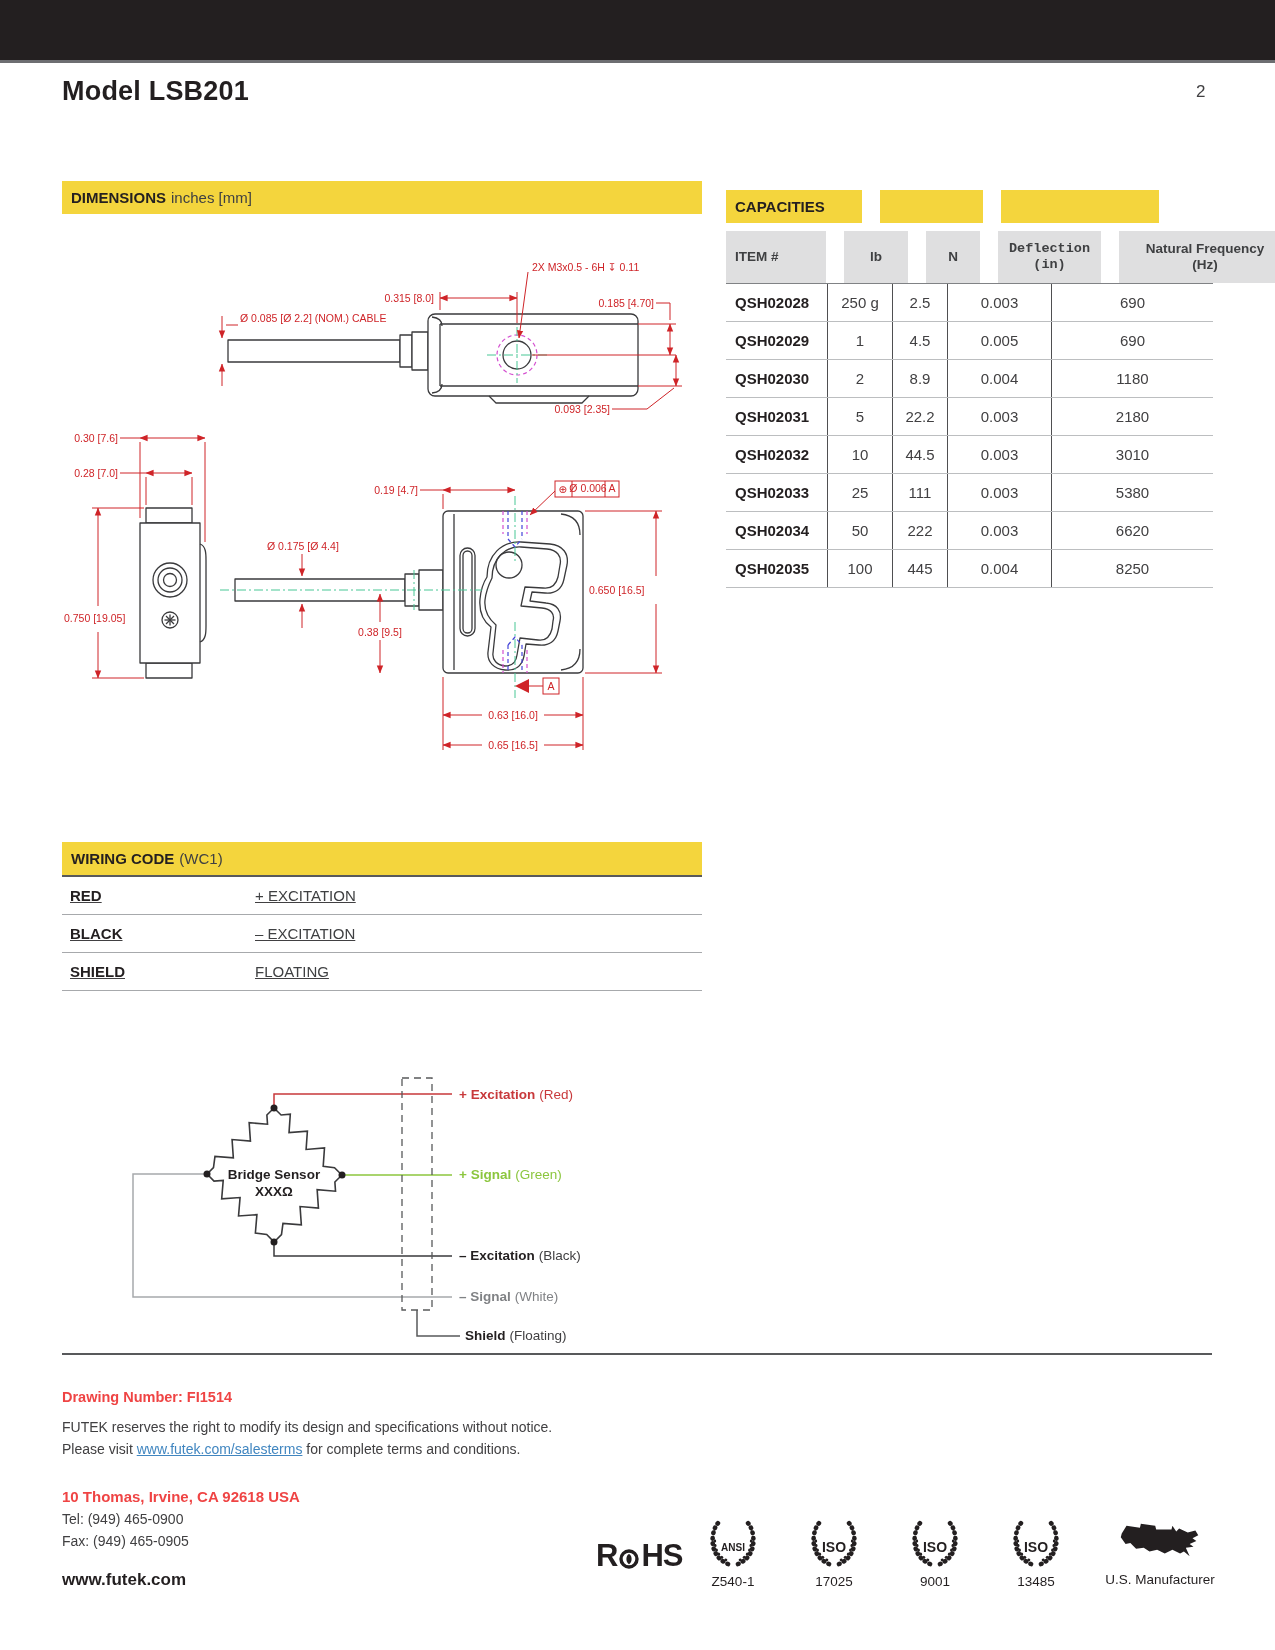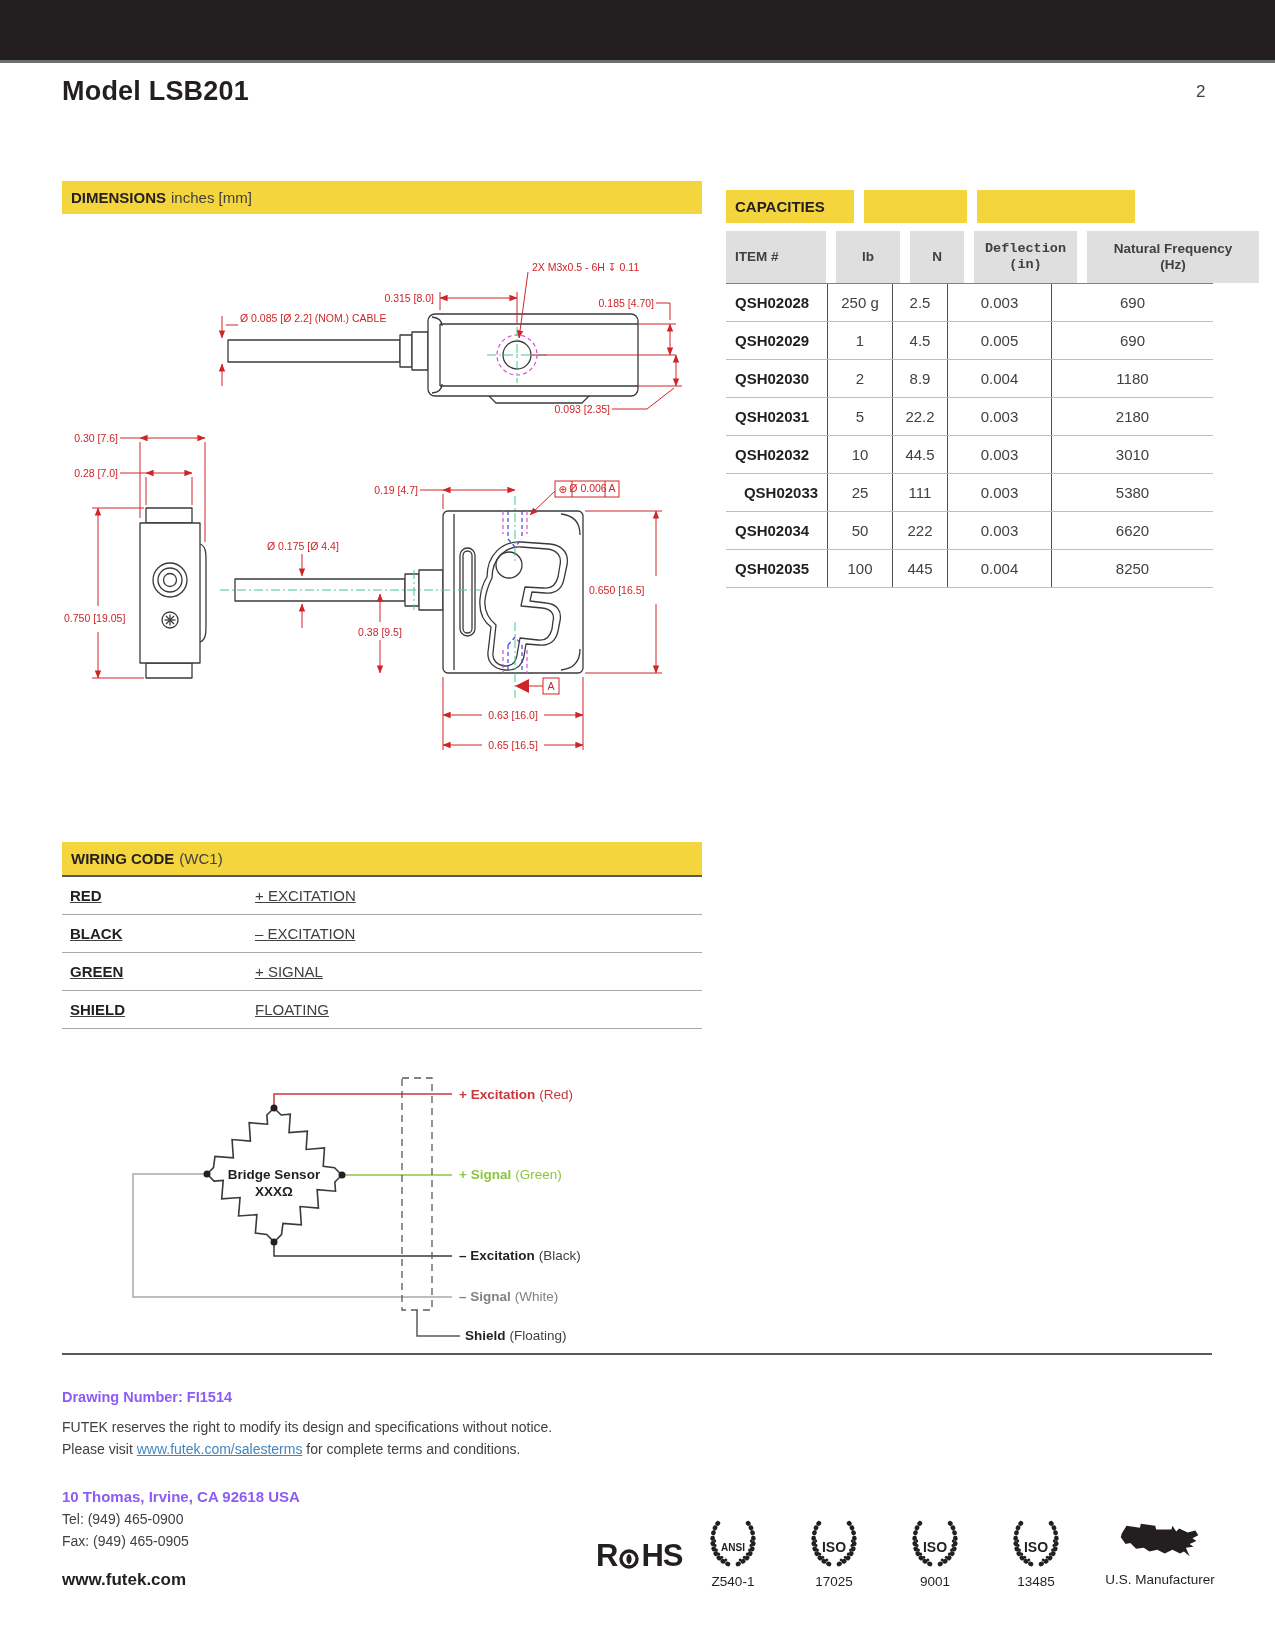--- a/index.html
+++ b/index.html
@@ -8,21 +8,21 @@
 
   .topbar{position:absolute;left:0;top:0;width:1275px;height:60px;background:#231f20;border-bottom:3px solid #6d6e71;}
   .pgtitle{position:absolute;left:62px;top:76px;font-size:27px;font-weight:bold;color:#231f20;letter-spacing:.2px;}
   .pgnum{position:absolute;left:1196px;top:82px;font-size:17px;color:#414042;}
 
   .secbar{position:absolute;height:33px;background:#f4d53d;color:#231f20;font-size:15px;line-height:33px;}
   .secbar .b{font-weight:bold;padding-left:9px;}
   .secbar .n{font-weight:normal;color:#3f4042;padding-left:5px;}
 
   
-  .caphead,.capgray{position:absolute;display:flex;gap:10px;}
+  .caphead,.capgray{position:absolute;display:flex;gap:18px;}
   .caphead > div{background:#f4d53d;height:33px;}
   .capgray > div{background:#dfdfe0;height:52px;display:flex;flex-direction:column;justify-content:center;text-align:center;font-size:13.5px;font-weight:bold;color:#3f4042;line-height:1.2;}
   .capgray > div.first{text-align:left;padding-left:9px;box-sizing:border-box;}
   .caprows{position:absolute;border-top:1px solid #808285;}
   .caprow{display:flex;height:37px;line-height:37px;border-bottom:1px solid #bcbec0;font-size:15px;}
   .caprow > div{text-align:center;box-sizing:border-box;}
   .caprow > div + div{border-left:1px solid #4f4f51;}
   .caprow .item{text-align:left;padding-left:9px;font-weight:bold;color:#231f20;}
 
   
@@ -47,21 +47,21 @@
   .wk{stroke:#3a3a3c;stroke-width:1.5;fill:none;}
   .ww{stroke:#a7a9ac;stroke-width:1.5;fill:none;}
   .ws{stroke:#58595b;stroke-width:1.5;fill:none;}
   .dash{stroke:#58595b;stroke-width:1.3;fill:none;stroke-dasharray:7 5;}
   .wt1{font-size:13.5px;font-weight:bold;}
   .wt2{font-size:13.5px;}
   .c-red{fill:#c8393b;} .c-grn{fill:#8cc63e;} .c-ink{fill:#231f20;} .c-gry{fill:#808285;} .c-dk{fill:#414042;}
 
   .sep{position:absolute;left:62px;top:1353px;width:1150px;height:2px;background:#58595b;}
   .ft{position:absolute;left:62px;font-size:14px;color:#414042;}
-  .ft.bold{font-weight:bold;color:#8b5cf6;}
+  .ft.bold{font-weight:bold;color:#ef4444;}
   .ft a{color:#4186c0;text-decoration:underline;cursor:pointer;}
   .website{position:absolute;left:62px;top:1570px;font-size:17px;font-weight:bold;color:#231f20;}
 
   .rohs{position:absolute;left:596px;top:1538px;display:flex;align-items:center;font-size:31px;font-weight:bold;color:#231f20;letter-spacing:-1px;}
   .badge{position:absolute;width:64px;text-align:center;top:1518px;}
   .badge .lbl{font-size:13.5px;color:#231f20;margin-top:2px;}
   .usmfr{position:absolute;left:1104px;width:112px;top:1520px;text-align:center;}
   .usmfr .lbl{font-size:13.5px;color:#231f20;margin-top:4px;}
   .wreathtxt{font-weight:bold;fill:#231f20;}
 </style>
@@ -294,21 +294,21 @@
         <div style="width:162px;">2180</div>
       </div>
     <div class="caprow">
         <div class="item" style="width:101px;">QSH02032</div>
         <div style="width:65px;">10</div>
         <div style="width:55px;">44.5</div>
         <div style="width:104px;">0.003</div>
         <div style="width:162px;">3010</div>
       </div>
     <div class="caprow">
-        <div class="item" style="width:101px;text-align:center;">QSH02033</div>
+        <div class="item" style="width:101px;">QSH02033</div>
         <div style="width:65px;">25</div>
         <div style="width:55px;">111</div>
         <div style="width:104px;">0.003</div>
         <div style="width:162px;">5380</div>
       </div>
     <div class="caprow">
         <div class="item" style="width:101px;">QSH02034</div>
         <div style="width:65px;">50</div>
         <div style="width:55px;">222</div>
         <div style="width:104px;">0.003</div>
@@ -328,24 +328,20 @@
   </div>
   <div class="wiretopline" style="left:62px;top:875px;width:640px;"></div>
   <div class="wirerows" style="left:62px;top:877px;width:640px;">
     <div class="wirerow">
         <div class="wc">RED</div>
         <div class="wf">+ EXCITATION</div>
       </div>
     <div class="wirerow">
         <div class="wc">BLACK</div>
         <div class="wf">– EXCITATION</div>
-      </div>
-    <div class="wirerow">
-        <div class="wc">GREEN</div>
-        <div class="wf">+ SIGNAL</div>
       </div>
     <div class="wirerow">
         <div class="wc">SHIELD</div>
         <div class="wf">FLOATING</div>
       </div>
   </div>
 
   <svg style="position:absolute;left:62px;top:1060px;" width="600" height="290" viewBox="0 0 600 290">
     <use href="#zz" class="bz" transform="translate(212,48) rotate(44.6)"></use>
     <use href="#zz" class="bz" transform="translate(280,115) rotate(135.4)"></use>

